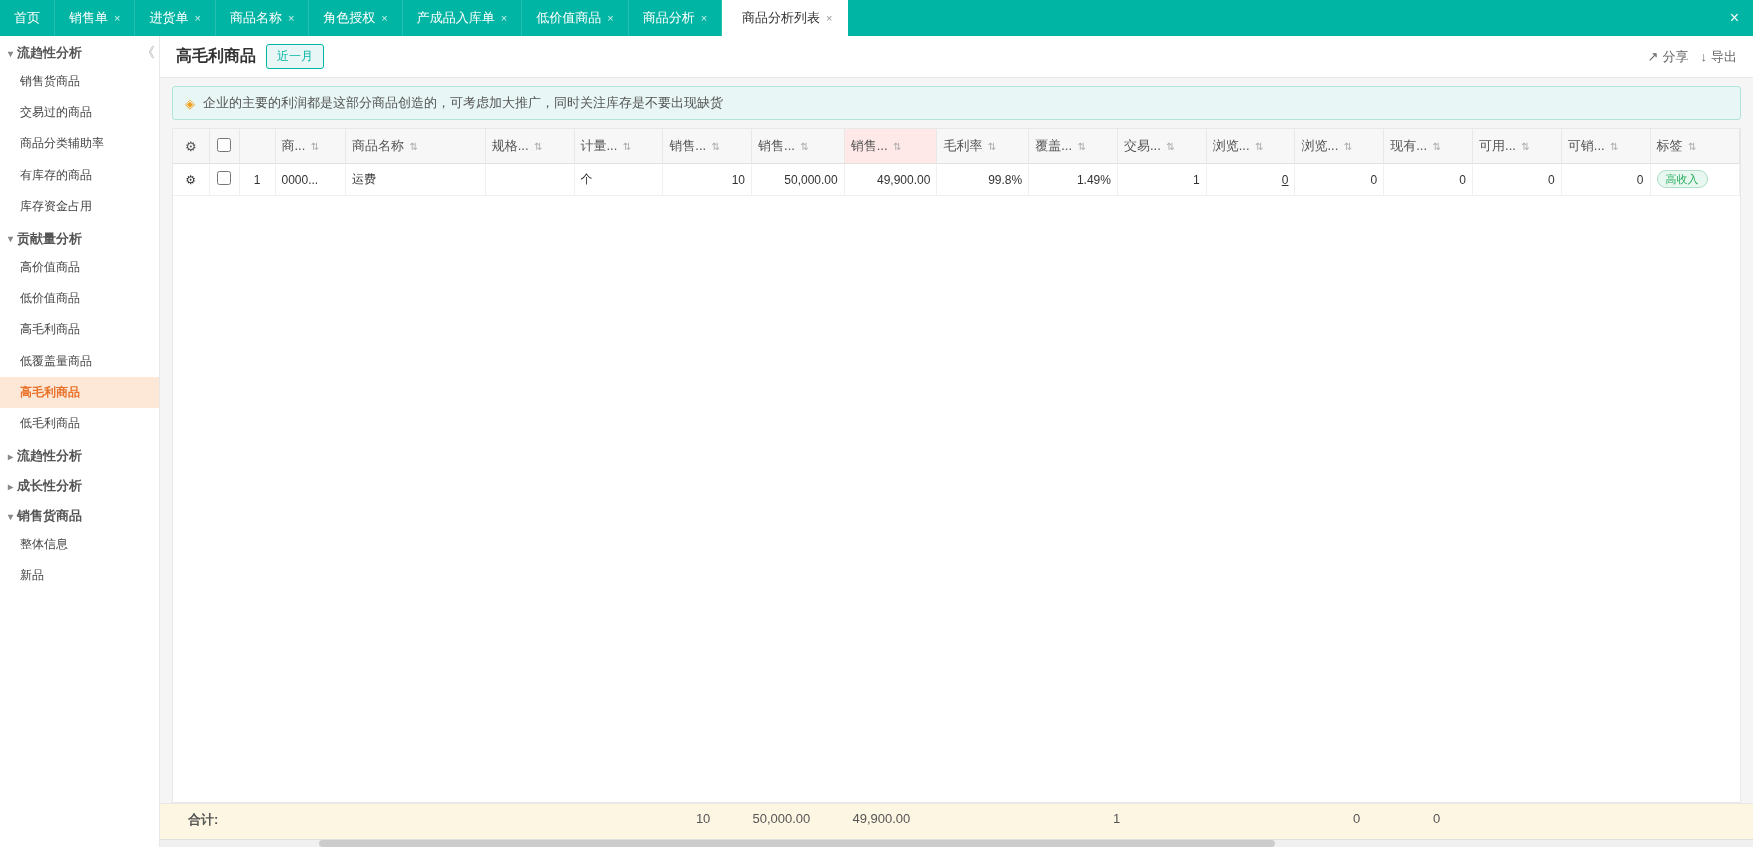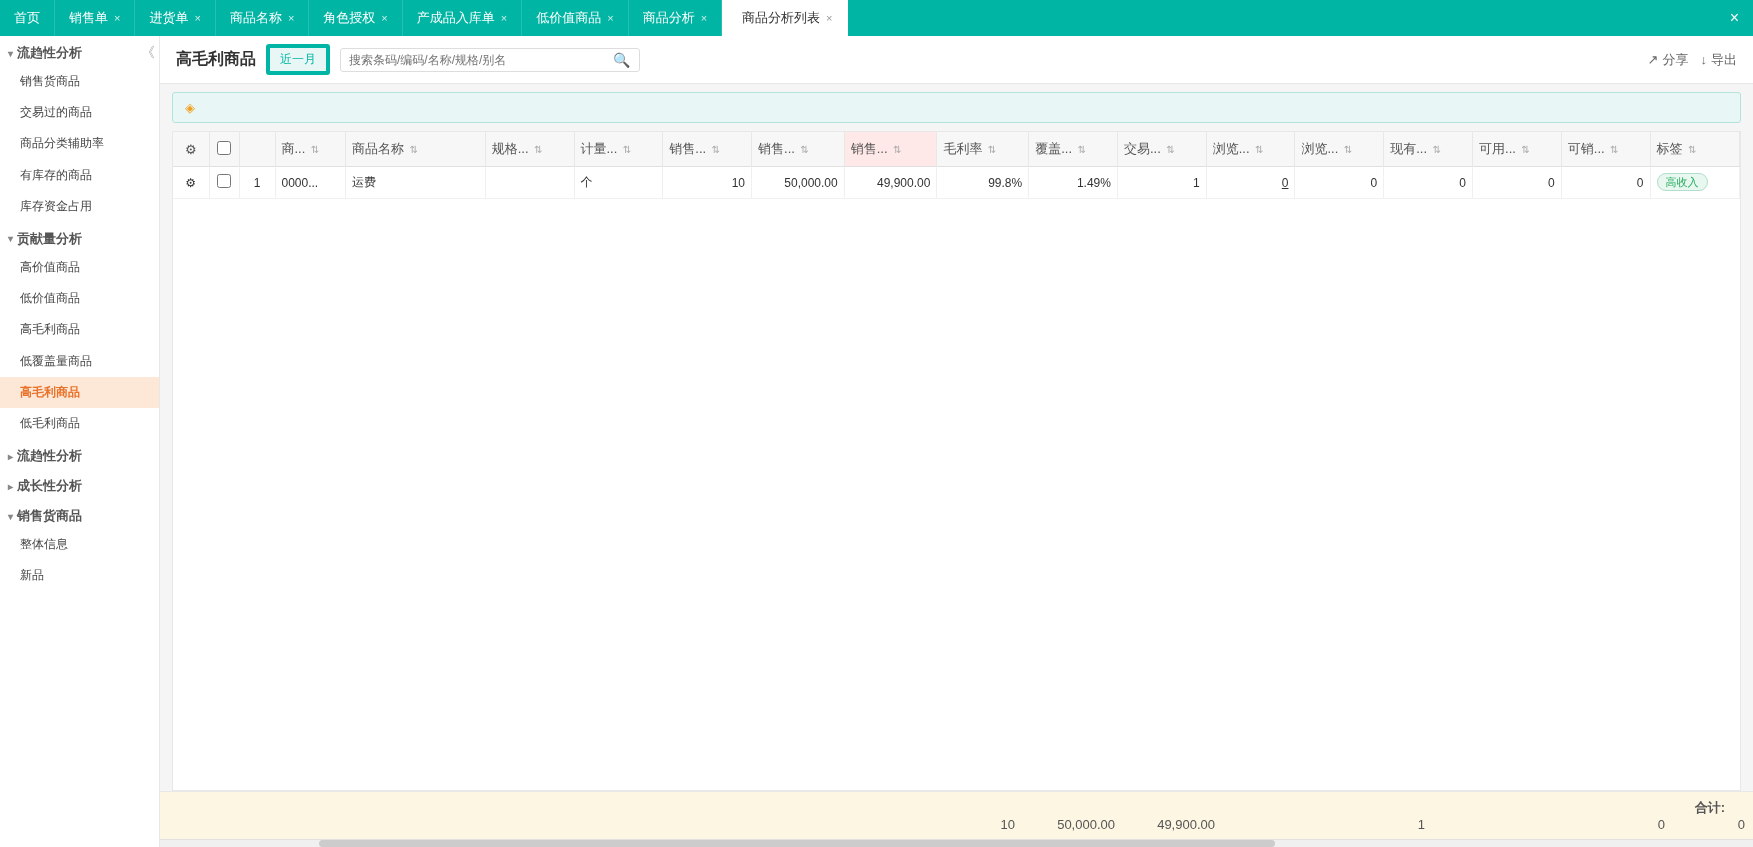--- a/index.html
+++ b/index.html
@@ -114,21 +114,21 @@
       border-bottom: 1px solid #e8e8e8;
       gap: 10px;
     }
     .content-title {
       font-size: 16px;
       font-weight: bold;
       color: #333;
     }
     .date-btn {
       background: #fff;
-      border: 4px solid #22c55e;
+      border: 1px solid #22c55e;
       border-radius: 3px;
       padding: 3px 10px;
       font-size: 12px;
       color: #333;
       cursor: pointer;
     }
     .date-btn.active {
       background: #e8f7f5;
       border-color: #00b5a3;
       color: #00b5a3;
@@ -227,27 +227,26 @@
       border-radius: 10px;
       font-size: 11px;
     }
     .tag-high-income { background: #e8f7ef; color: #27ae60; border: 1px solid #b2dfcb; }
     .underline { text-decoration: underline; cursor: pointer; color: #333; }
 
     
     .table-footer {
       background: #fdf6e3;
       border-top: 1px solid #e8e8e8;
-      padding: 7px 8px;
-      display: flex;
-      align-items: flex-end;
+      padding: 7px 28px;
+      display: flex;
+      align-items: flex-start;
       font-size: 12px;
       color: #555;
       min-height: 36px;
-      flex-direction: column;
     }
     .footer-label { margin-right: 20px; font-weight: bold; }
     .footer-col {
       text-align: right;
       white-space: nowrap;
     }
 
     
     .bottom-scrollbar {
       height: 8px;
@@ -352,38 +351,35 @@
     </div>
     <div class="sidebar-item">整体信息</div>
     <div class="sidebar-item">新品</div>
   </div>
 
   <div class="content-area">
 
     <div class="content-header">
       <span class="content-title">高毛利商品</span>
       <button class="date-btn active">近一月</button>
-      <div class="search-box">
-        <input type="text" placeholder="搜索条码/编码/名称/规格/别名" style="">
-        <span class="search-icon">🔍</span>
-      </div>
       <div class="header-actions">
         <div class="action-btn">
           <span>↗</span>
           <span>分享</span>
         </div>
         <div class="action-btn">
           <span>↓</span>
           <span>导出</span>
         </div>
       </div>
     </div>
 
     <div class="notice-bar">
       <span class="notice-icon">◈</span>
+      <span>企业的主要的利润都是这部分商品创造的，可考虑加大推广，同时关注库存是不要出现缺货</span>
     </div>
 
     <div class="table-wrapper">
       <table>
         <thead>
           <tr>
             <th class="settings-col">
               <span>⚙</span>
             </th>
             <th class="check-col">

